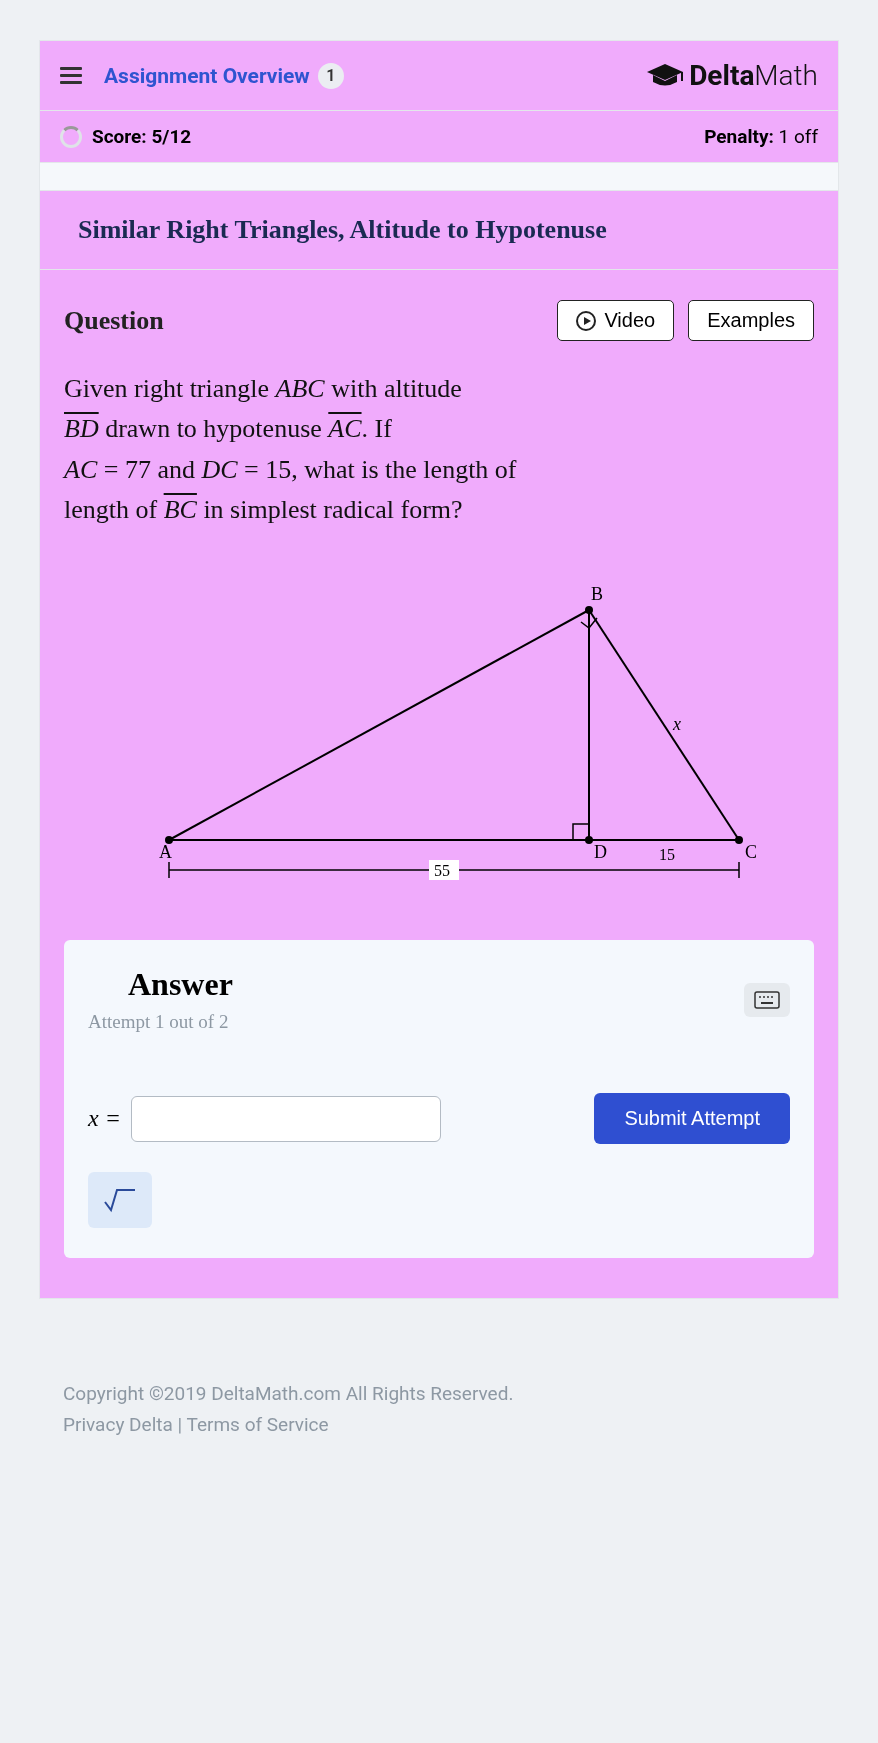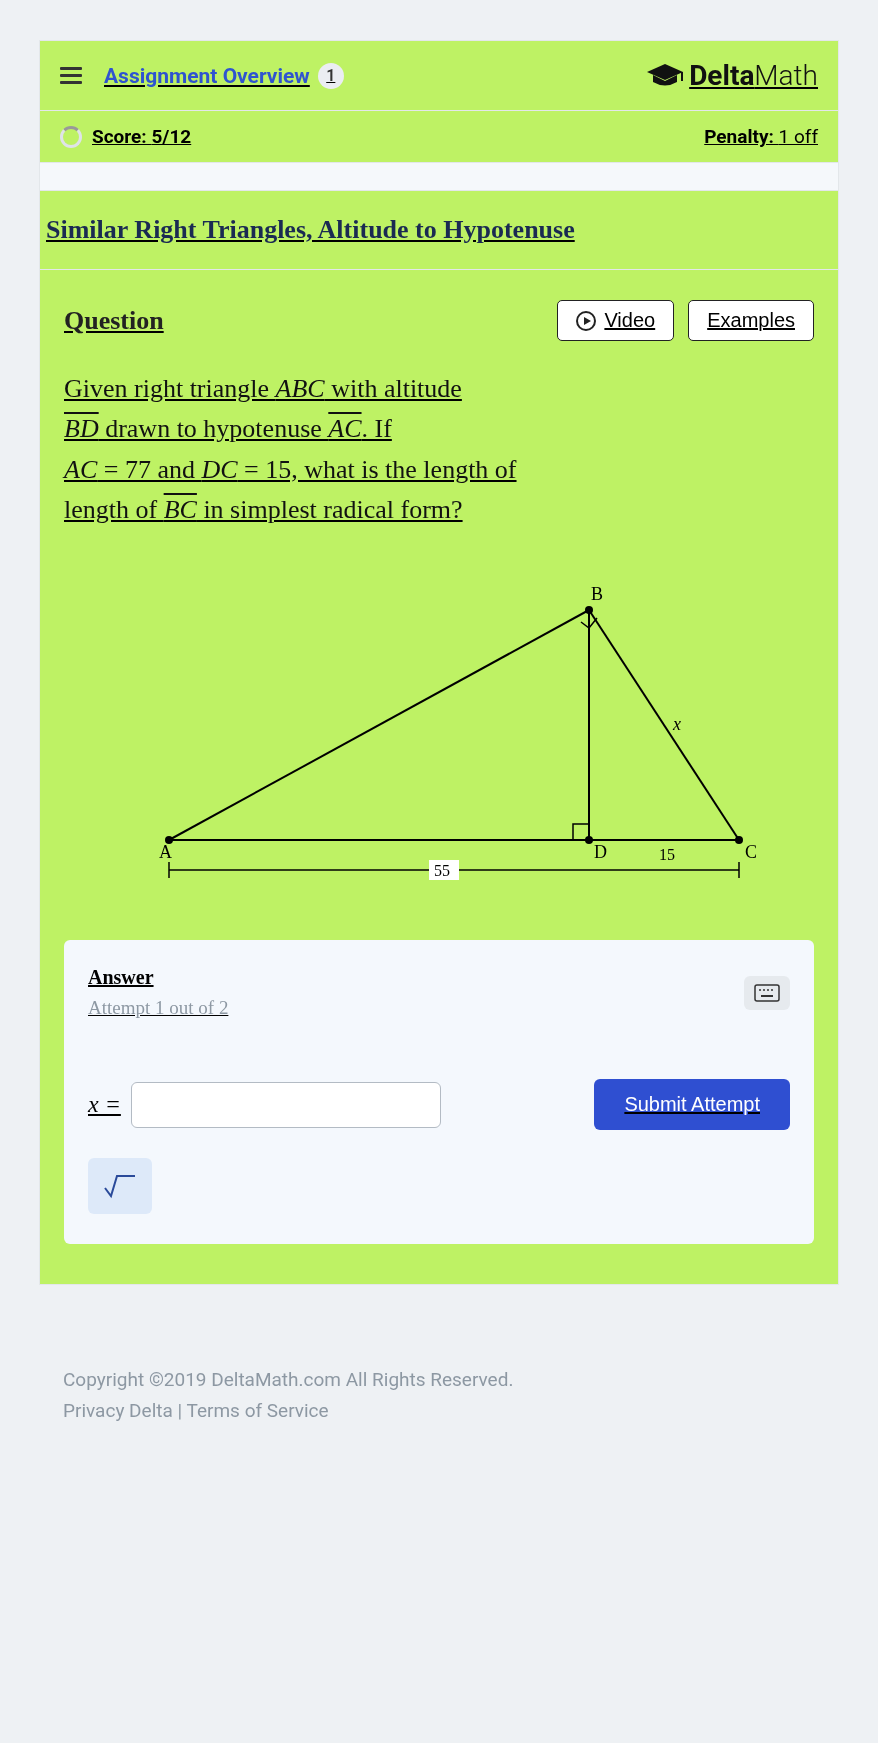--- a/index.html
+++ b/index.html
@@ -6,23 +6,22 @@
 body {
   font-family: -apple-system, BlinkMacSystemFont, 'Segoe UI', Roboto, sans-serif;
   background: #eef1f4;
   width: 878px;
   min-height: 1743px;
   padding: 40px 0 0 0;
 }
 .container {
   width: 800px;
   margin: 0 auto;
-  background: #bef264;
+  background: #f0abfc;
   border: 1px solid #e3e7ea;
-  text-decoration: underline;
 }
 .header {
   display: flex;
   align-items: center;
   padding: 18px 20px;
   border-bottom: 1px solid #e3e7ea;
 }
 .hamburger {
   display: flex;
   flex-direction: column;
@@ -78,21 +77,21 @@
   border-radius: 50%;
   margin-right: 10px;
 }
 .score { font-weight: 700; }
 .penalty { margin-left: auto; }
 .penalty b { font-weight: 700; }
 
 .gap { height: 28px; background: #f5f8fb; border-bottom: 1px solid #e3e7ea;}
 
 .topic {
-  padding: 24px 6px;
+  padding: 24px 38px;
   font-family: Georgia, 'Times New Roman', serif;
   font-size: 26px;
   font-weight: 700;
   color: #1a2a52;
   border-bottom: 1px solid #e3e7ea;
   white-space: nowrap;
   overflow: hidden;
 }
 
 .content { padding: 30px 24px 40px 24px; }
@@ -153,22 +152,23 @@
   background: #f4f8fd;
   border-radius: 6px;
   padding: 26px 24px 30px 24px;
 }
 .answer-head {
   display: flex;
   align-items: center;
 }
 .answer-title {
   font-family: Georgia, serif;
-  font-size: 20px;
+  font-size: 32px;
   font-weight: 700;
+  margin-left: 40px;
 }
 .attempt {
   color: #8d98a3;
   font-size: 19px;
   margin-top: 8px;
   font-family: Georgia, serif;
 }
 .kb-btn {
   margin-left: auto;
   background: #e6eaee;

